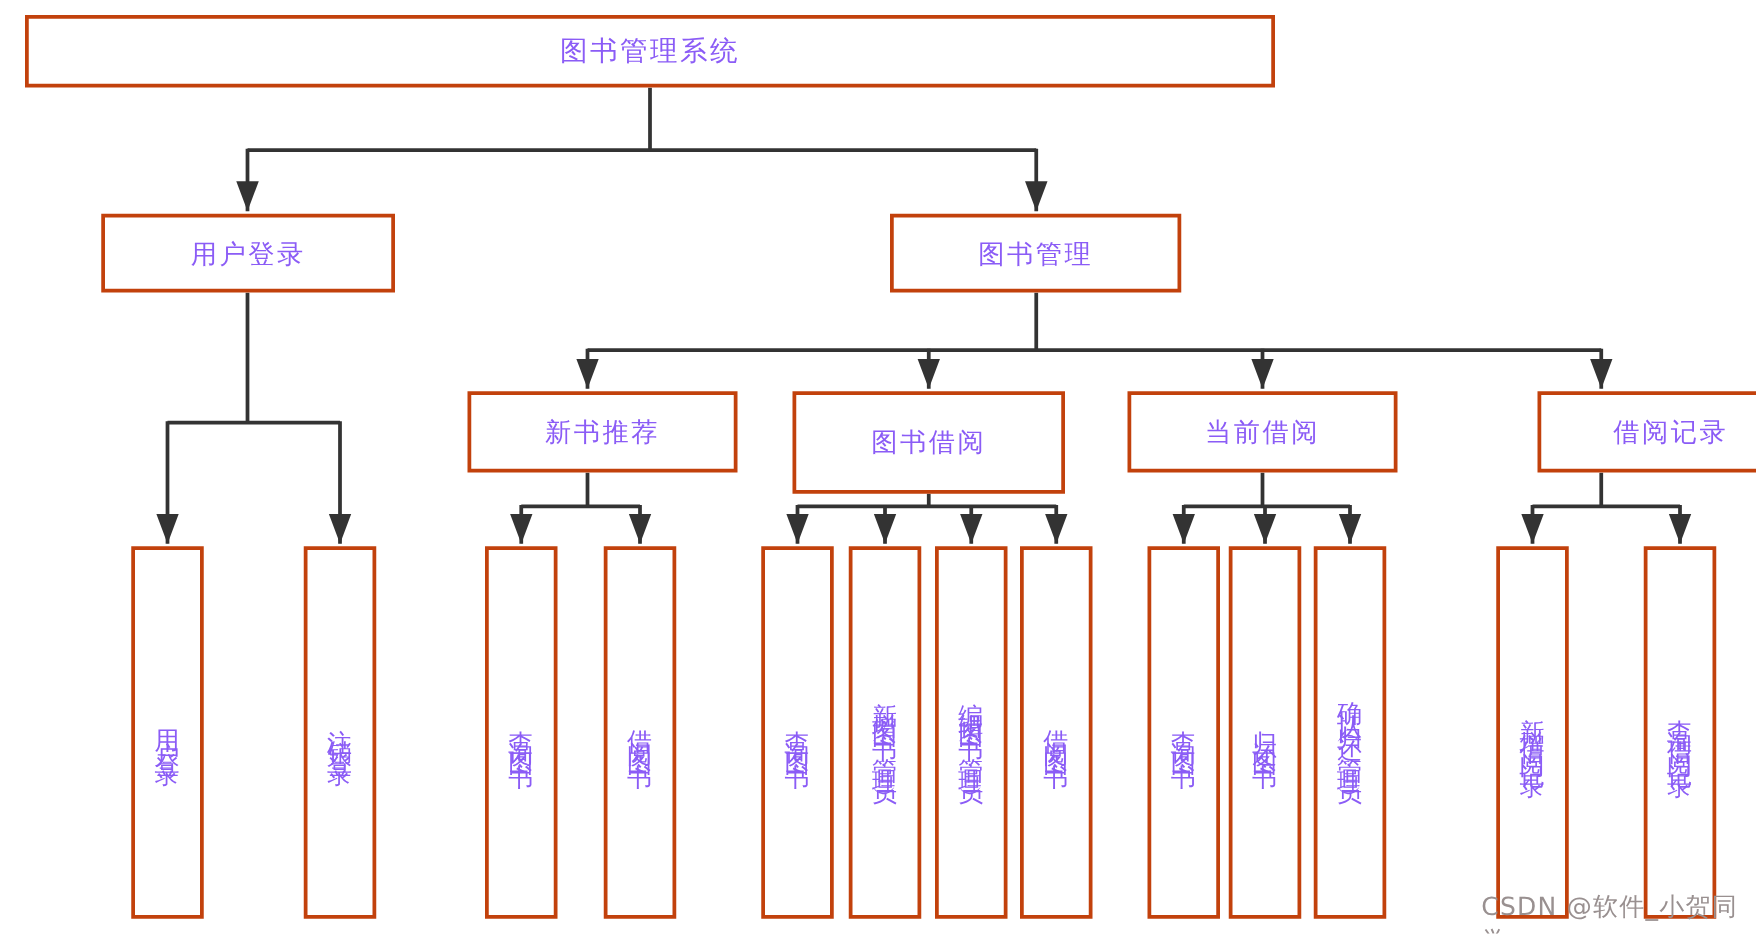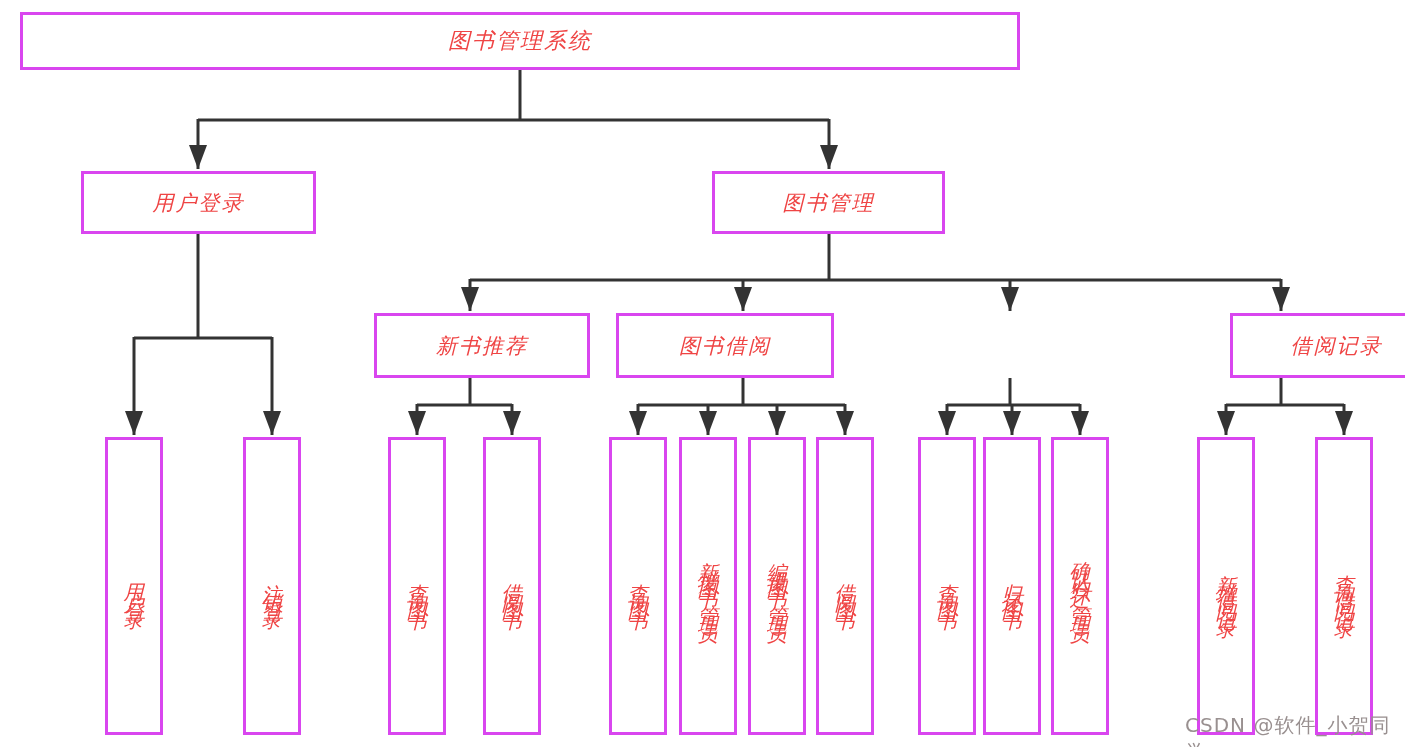--- a/index.html
+++ b/index.html
@@ -18,30 +18,29 @@
   .connectors {
     position: absolute;
     left: 0;
     top: 0;
     width: 1405px;
     height: 747px;
   }
   .node {
     position: absolute;
     box-sizing: border-box;
-    border: 3px solid #d946ef;
+    border: 3px solid #c2410c;
     background: #ffffff;
     display: flex;
     align-items: center;
     justify-content: center;
-    color: #ef4444;
+    color: #8b5cf6;
     font-size: 21px;
     letter-spacing: 2px;
     white-space: nowrap;
-    font-style: italic;
   }
   .leaf {
     width: 58px;
     top: 437px;
     height: 298px;
     font-size: 20px;
   }
   .leaf .vtext {
     writing-mode: vertical-rl;
     text-orientation: mixed;
@@ -121,22 +120,25 @@
   <div class="node" style="left:81px; top:171px; width:235px; height:63px;">
     <span>用户登录</span>
   </div>
   <div class="node" style="left:712px; top:171px; width:233px; height:63px;justify-content:center;">
     <span>图书管理</span>
   </div>
 
   <div class="node" style="left:374px; top:313px; width:216px; height:65px;">
     <span>新书推荐</span>
   </div>
-  <div class="node" style="left:616px; top:313px; width:218px; height:65px;">
+  <div class="node" style="left:634px; top:313px; width:218px; height:82px;">
     <span>图书借阅</span>
+  </div>
+  <div class="node" style="left:902px; top:313px; width:216px; height:65px;">
+    <span>当前借阅</span>
   </div>
   <div class="node" style="left:1230px; top:313px; width:213px; height:65px;">
     <span>借阅记录</span>
   </div>
 
   <div class="node leaf" style="left:105px;">
     <span class="vtext">用户登录</span>
   </div>
   <div class="node leaf" style="left:243px;">
     <span class="vtext">注销登录</span>

